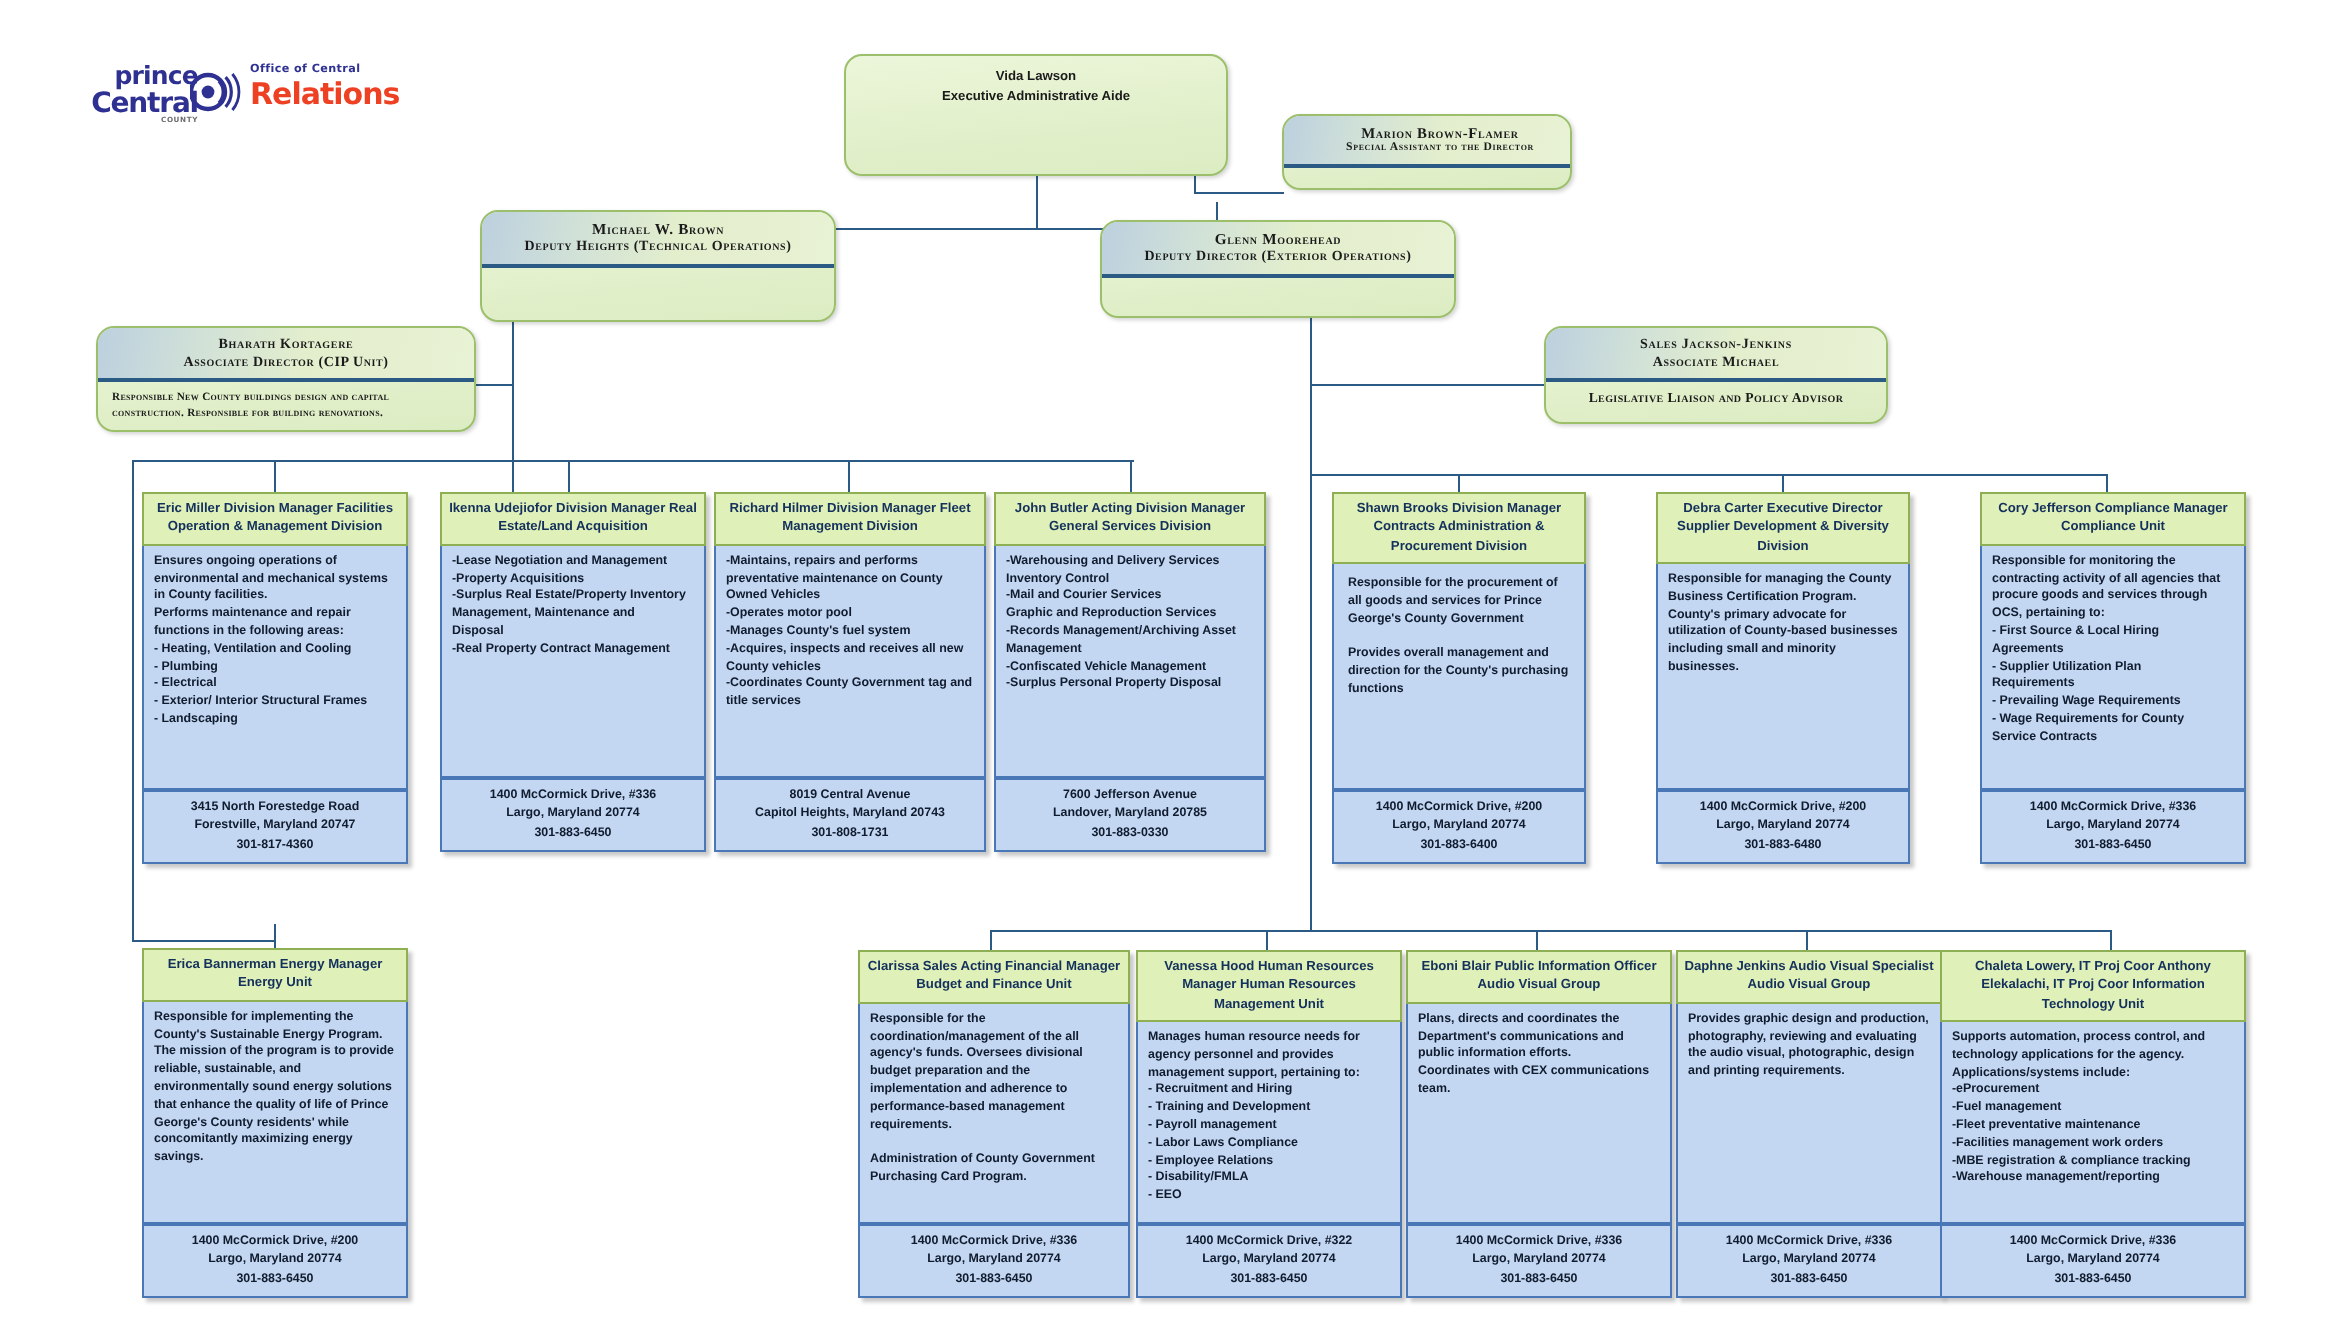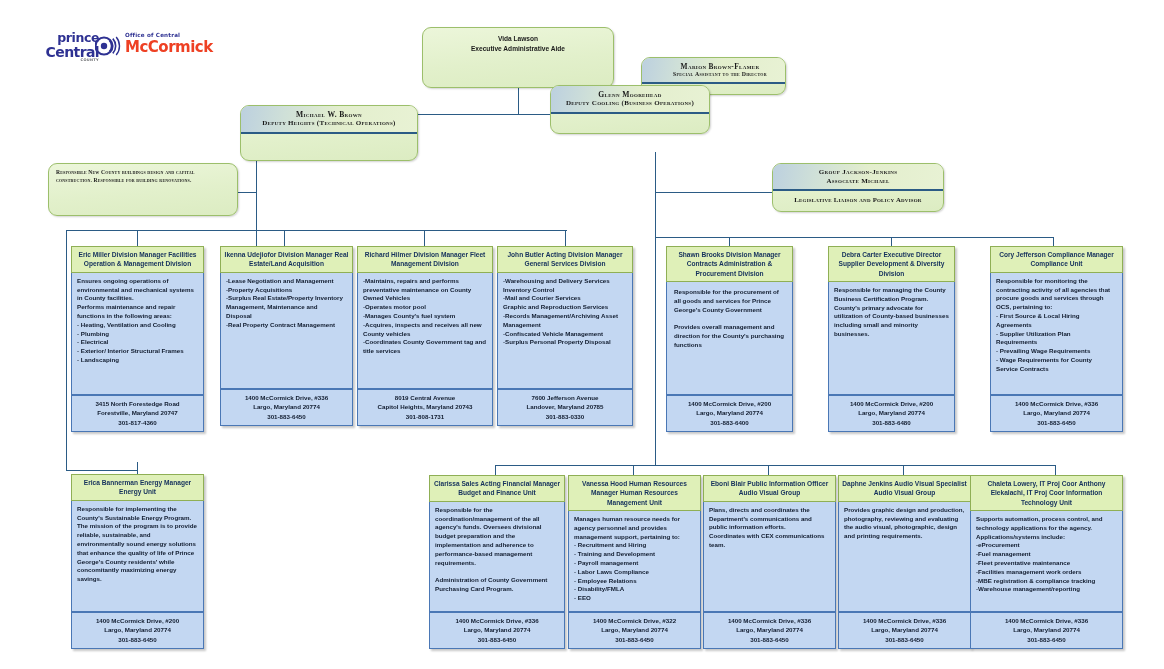--- a/index.html
+++ b/index.html
@@ -140,21 +140,21 @@
       <svg width="26" height="26" viewBox="0 0 26 26">
         <circle cx="9" cy="13" r="8.5" fill="none" stroke="#2e3192" stroke-width="2.2"></circle>
         <circle cx="9" cy="13" r="3.2" fill="#2e3192"></circle>
         <path d="M14.5 7.5 A8 8 0 0 1 14.5 18.5" fill="none" stroke="#2e3192" stroke-width="1.8"></path>
         <path d="M17.8 5.6 A11 11 0 0 1 17.8 20.4" fill="none" stroke="#2e3192" stroke-width="1.6"></path>
         <path d="M21.2 4 A14 14 0 0 1 21.2 22" fill="none" stroke="#2e3192" stroke-width="1.4"></path>
       </svg>
     </div>
     <div class="logo-right">
       <div class="oc">Office of Central</div>
-      <div class="srv">McCormick</div>
+      <div class="srv">Relations</div>
     </div>
   </div>
 
   <div class="ln lnv" style="left:597px; top:82px; height:14px;"></div>
   <div class="ln lnh" style="left:597px; top:96px; width:45px;"></div>
 
   <div class="ln lnv" style="left:518px; top:88px; height:26px;"></div>
   <div class="ln lnh" style="left:256px; top:114px; width:352px;"></div>
 
   <div class="ln lnv" style="left:256px; top:105px; height:9px;"></div>
@@ -209,37 +209,41 @@
   </div>
 
   <div class="exec" style="left:240px; top:105px; width:178px; height:56px;">
     <div class="ehead" style="padding:4px 5px 3px 5px;">
       <div class="sc name" style="font-size:7.6px;">Michael W. Brown</div>
       <div class="sc title" style="font-size:7.0px;">Deputy Heights (Technical Operations)</div>
     </div>
     <div class="ebody"></div>
   </div>
 
-  <div class="exec" style="left:550px; top:85px; width:160px; height:49px;">
+  <div class="exec" style="left:550px; top:110px; width:178px; height:49px;">
     <div class="ehead" style="padding:4px 5px 3px 5px;">
       <div class="sc name" style="font-size:7.6px;">Glenn Moorehead</div>
-      <div class="sc title" style="font-size:7.0px;">Deputy Cooling (Business Operations)</div>
+      <div class="sc title" style="font-size:7.0px;">Deputy Director (Exterior Operations)</div>
     </div>
     <div class="ebody"></div>
   </div>
 
   <div class="exec" style="left:48px; top:163px; width:190px; height:53px;">
+    <div class="ehead" style="padding:4px 5px 3px 5px;">
+      <div class="sc name" style="font-size:7.0px;">Bharath Kortagere</div>
+      <div class="sc title" style="font-size:7.0px;">Associate Director (CIP Unit)</div>
+    </div>
     <div class="ebody" style="padding:4px 6px 4px 7px;">
       <div class="sc subsmall">Responsible New County buildings design and capital construction. Responsible for building renovations.</div>
     </div>
   </div>
 
   <div class="exec" style="left:772px; top:163px; width:172px; height:49px;">
     <div class="ehead" style="padding:4px 5px 3px 5px;">
-      <div class="sc name" style="font-size:7.0px;">Group Jackson-Jenkins</div>
+      <div class="sc name" style="font-size:7.0px;">Sales Jackson-Jenkins</div>
       <div class="sc title" style="font-size:7.0px;">Associate Michael</div>
     </div>
     <div class="ebody" style="padding:4px 5px 4px 5px;">
       <div class="sc sub subctr" style="font-size:6.8px;">Legislative Liaison and Policy Advisor</div>
     </div>
   </div>
 
   <div class="unit" style="left:71px; top:246px; width:133px; height:186px;">
     <div class="uhead">Eric Miller
 Division Manager

